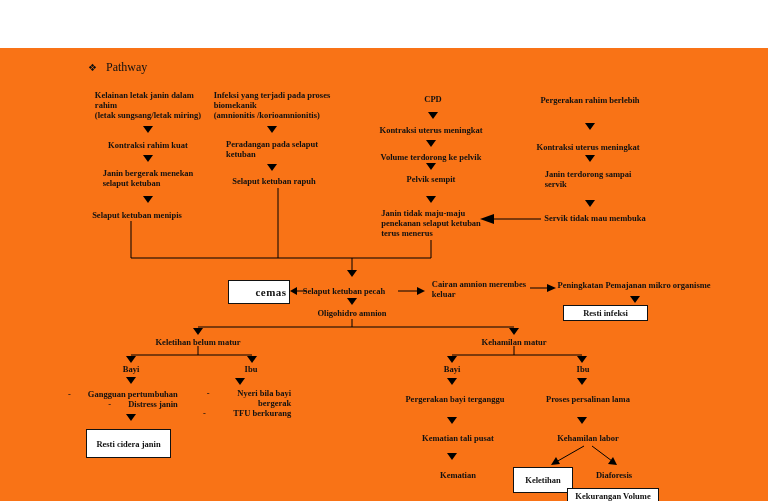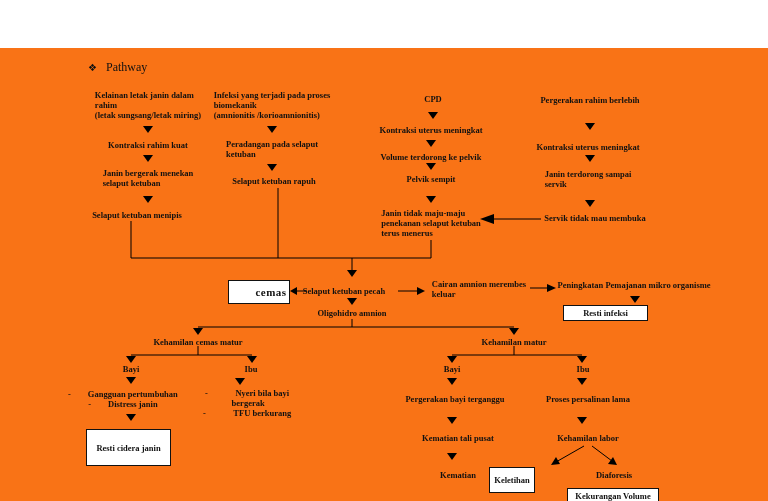--- a/index.html
+++ b/index.html
@@ -1,21 +1,21 @@
 <!DOCTYPE html>
 <html><head>
 <meta charset="utf-8">
 <style>
   html,body{margin:0;padding:0;background:#fff;}
   #canvas{position:relative;width:768px;height:501px;background:#f97316;overflow:hidden;
           font-family:"Liberation Serif", serif;color:#111;margin-top:48px;}
   #connector-layer{position:absolute;left:0;top:0;z-index:1;}
   .node{position:absolute;transform:translateX(-50%);text-align:left;white-space:pre;
         font:bold 8.5px/10px "Liberation Serif", serif;color:#111;z-index:2;}
-  .node.listy{transform:none;text-align:center;}
+  .node.listy{transform:none;text-align:right;}
   .fbox{position:absolute;border:1px solid #111;background:#fff;display:flex;align-items:center;
         justify-content:center;font:bold 8.5px/10px "Liberation Serif", serif;color:#111;z-index:2;
         box-sizing:border-box;text-align:center;}
   .cemas{font-size:11px;letter-spacing:.5px;padding-left:24px;}
   #page-title{position:absolute;left:88px;top:12px;font:12px/14px "Liberation Serif", serif;color:#111;z-index:2;}
   #page-title .ticon{font-size:10px;margin-right:9px;}
   line{stroke:#000;stroke-width:1;}
   polygon{fill:#000;}
 </style>
 </head>
@@ -119,36 +119,36 @@
   <div class="node" style="left:595px;top:165px">Servik tidak mau membuka</div>
 
   <div class="fbox cemas" style="left:228px;top:232px;width:62px;height:24px">cemas</div>
   <div class="node" style="left:344px;top:238px">Selaput ketuban pecah</div>
   <div class="node" style="left:479px;top:231px">Cairan amnion merembes
 keluar</div>
   <div class="node" style="left:634px;top:232px">Peningkatan Pemajanan mikro organisme</div>
   <div class="fbox" style="left:563px;top:257px;width:85px;height:16px">Resti infeksi</div>
   <div class="node" style="left:352px;top:260px">Oligohidro amnion</div>
 
-  <div class="node" style="left:198px;top:289px">Kehamilan cemas matur</div>
+  <div class="node" style="left:198px;top:289px">Keletihan belum matur</div>
   <div class="node" style="left:514px;top:289px">Kehamilan matur</div>
 
   <div class="node" style="left:131px;top:316px">Bayi</div>
   <div class="node" style="left:251px;top:316px">Ibu</div>
   <div class="node listy" style="left:68px;top:341px">-        Gangguan pertumbuhan
 -        Distress janin</div>
-  <div class="fbox" style="left:86px;top:381px;width:85px;height:37px">Resti cidera janin</div>
+  <div class="fbox" style="left:86px;top:381px;width:85px;height:29px">Resti cidera janin</div>
   <div class="node listy" style="left:203px;top:340px">-             Nyeri bila bayi
  bergerak
 -             TFU berkurang</div>
 
   <div class="node" style="left:452px;top:316px">Bayi</div>
   <div class="node" style="left:583px;top:316px">Ibu</div>
   <div class="node" style="left:455px;top:346px">Pergerakan bayi terganggu</div>
   <div class="node" style="left:458px;top:385px">Kematian tali pusat</div>
   <div class="node" style="left:458px;top:422px">Kematian</div>
   <div class="node" style="left:588px;top:346px">Proses persalinan lama</div>
   <div class="node" style="left:588px;top:385px">Kehamilan labor</div>
-  <div class="fbox" style="left:489px;top:419px;width:46px;height:26px">Keletihan</div>
+  <div class="fbox" style="left:513px;top:419px;width:60px;height:26px">Keletihan</div>
   <div class="node" style="left:614px;top:422px">Diaforesis</div>
   <div class="fbox" style="left:567px;top:440px;width:92px;height:25px">Kekurangan Volume cairan</div>
 
 </div>
 
 </body></html>

